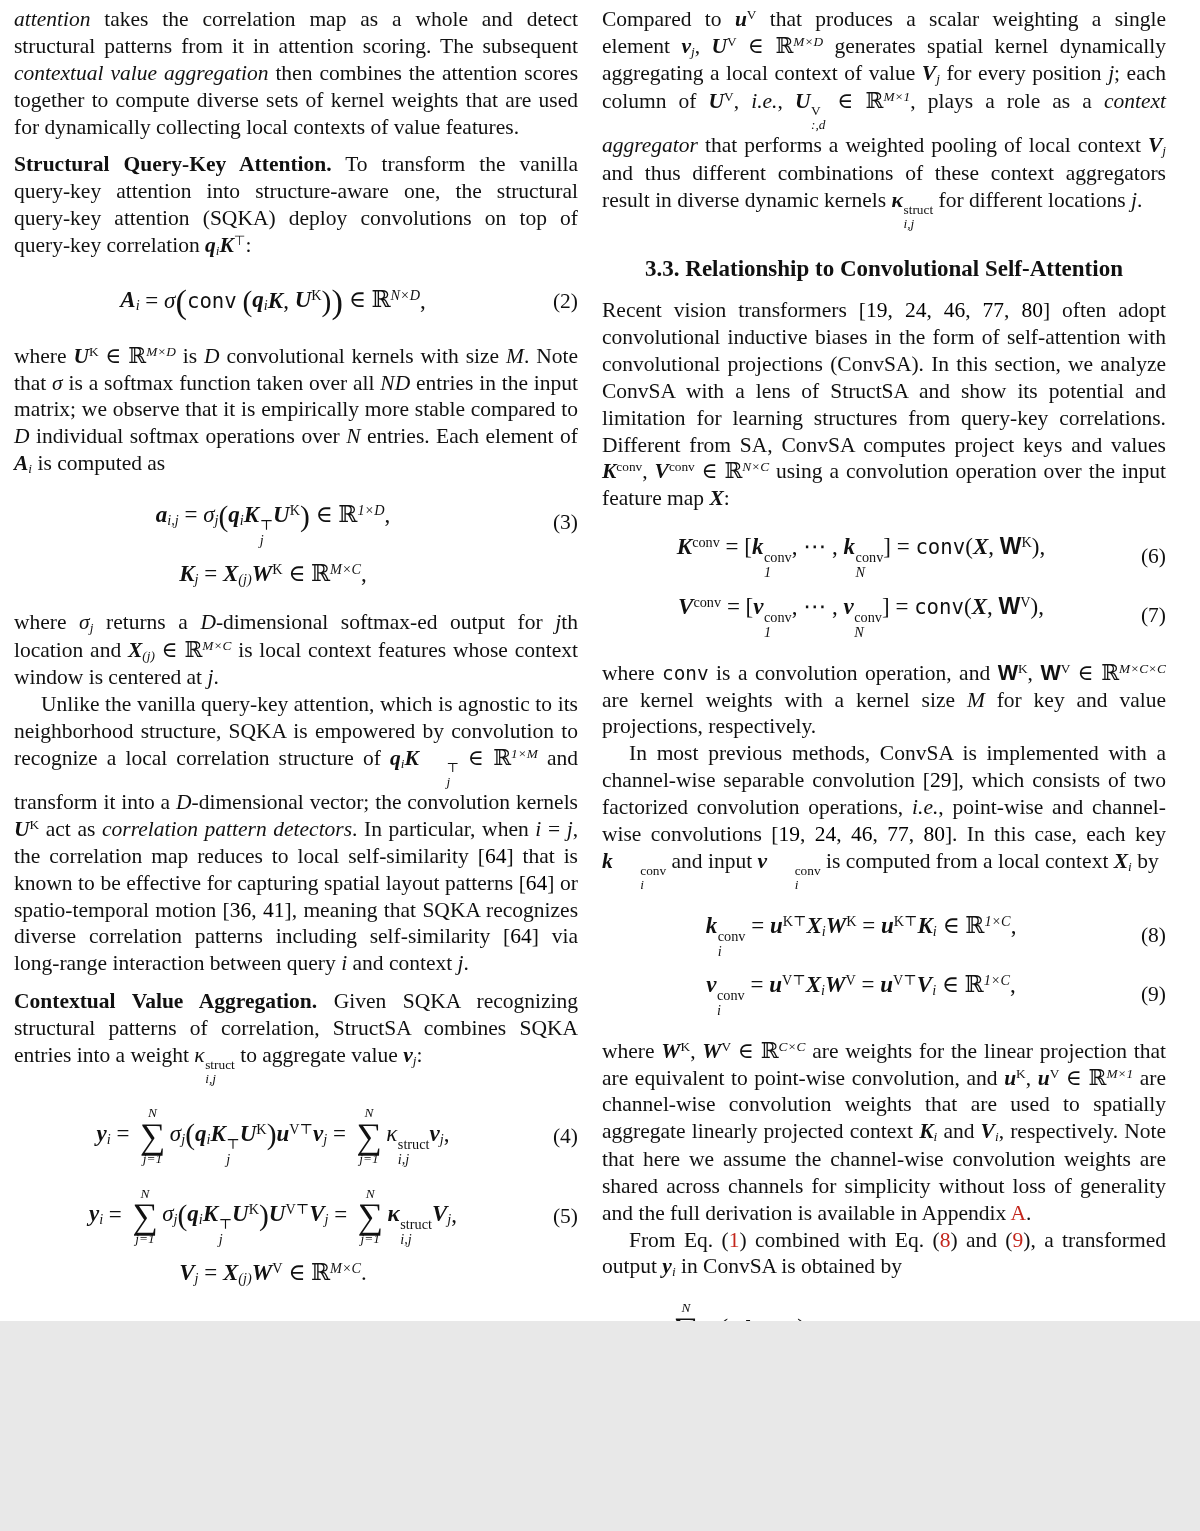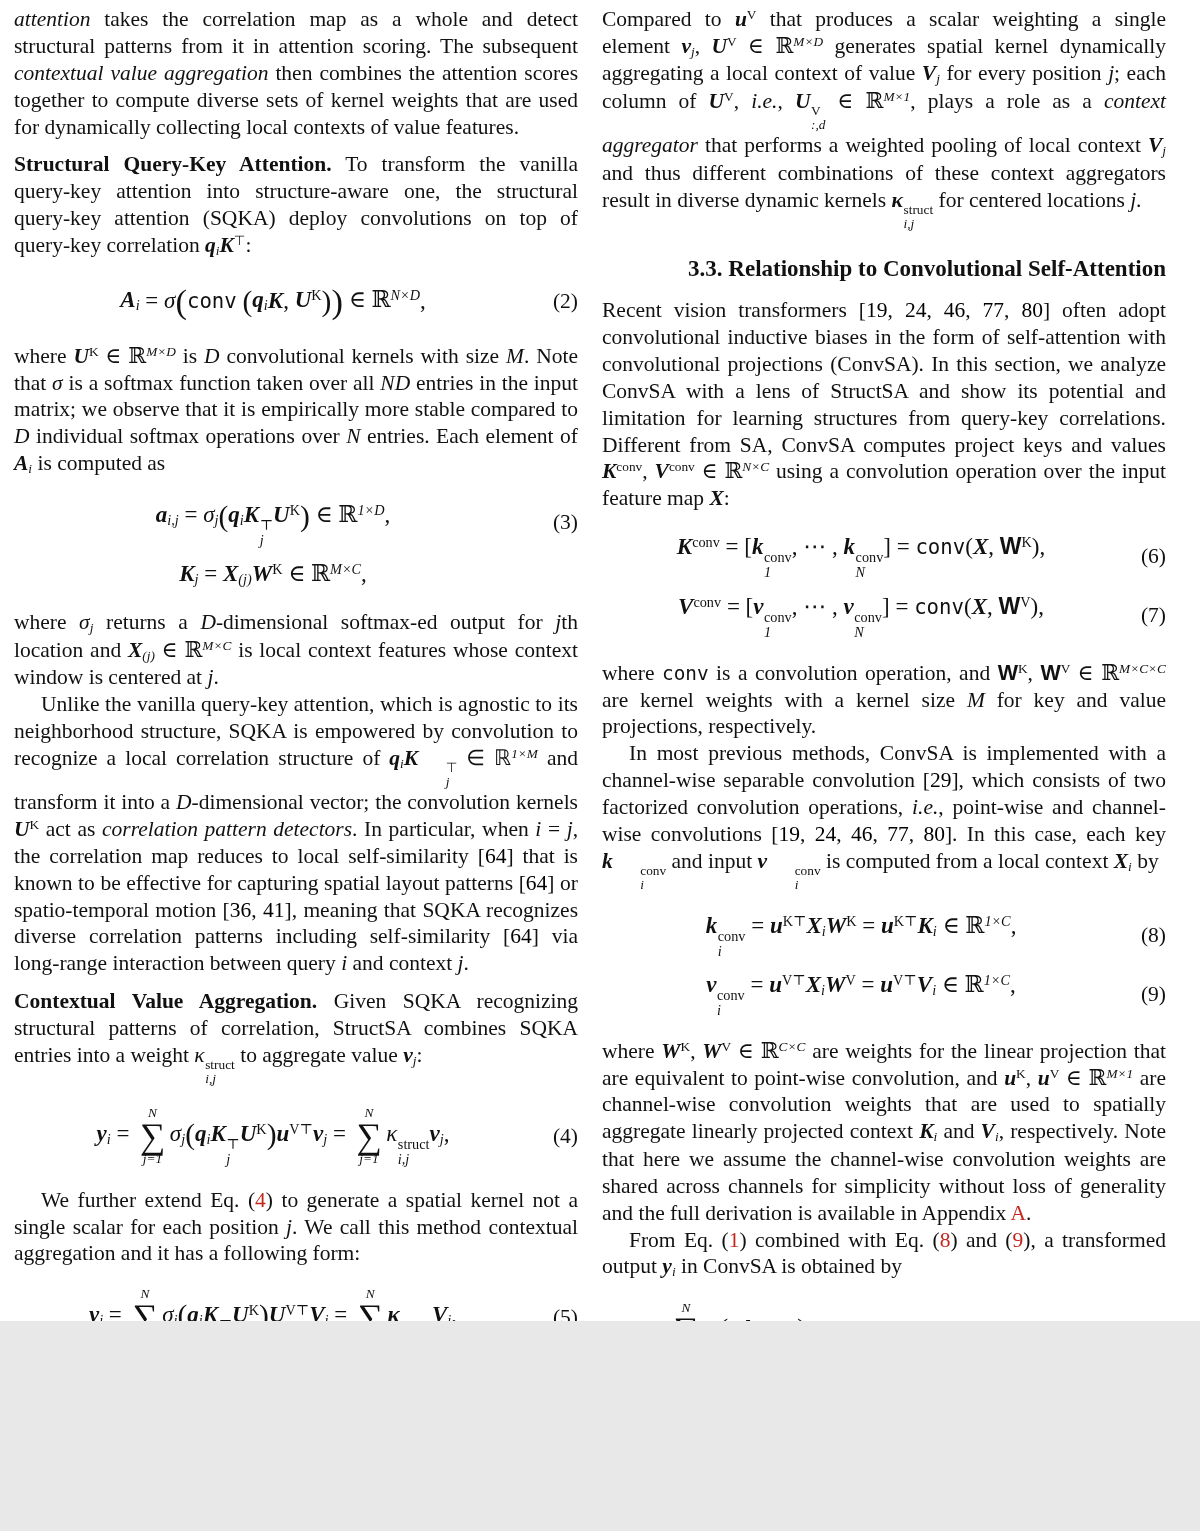--- a/index.html
+++ b/index.html
@@ -4,23 +4,23 @@
 <style>
   html,body{margin:0;padding:0;background:#e8e8e8;}
   .page{
     position:relative;width:1200px;height:1321px;background:#ffffff;
     padding:6px 14px;box-sizing:border-box;display:flex;gap:24px;overflow:hidden;
     font-family:"Liberation Serif","DejaVu Serif",serif;font-size:21.5px;line-height:1.25;
     color:#111;text-align:justify;
   }
   .col{flex:0 0 564px;width:564px;}
   .para{margin:0;}
-  .indent{text-indent:27px;font-family:Liberation Serif, serif;}
+  .indent{text-indent:27px;}
   .headpara{margin-top:11px;font-family:Liberation Serif, serif;}
-  h2.section{font-size:23px;font-weight:700;margin:24px 0 15px;text-align:right;line-height:1.18;}
+  h2.section{font-size:23px;font-weight:700;margin:24px 0 15px;text-align:center;line-height:1.18;}
   .eq{display:flex;flex-direction:column;gap:12px;margin:20px 0;font-size:23px;}
   .eqline{display:flex;align-items:center;}
   .eqmain{flex:1;text-align:center;}
   .eqline.l1 .eqmain{text-align:left;padding-left:28px;}
   .eqline.l2 .eqmain{text-align:left;padding-left:62px;}
   .eqnum{flex:0 0 46px;text-align:right;font-size:21.5px;}
   .rn{}
   .it{font-style:italic;}
   .bd{font-weight:700;}
   .mv{font-style:italic;font-weight:700;}
@@ -93,21 +93,20 @@
               <span class="suml">N</span>
               <span class="sumsig">∑</span>
               <span class="suml">j=1</span>
             </span><span class="sg"><span class="run mi">κ</span><span class="ss">
                 <span class="rn">struct</span>
                 <span class="mi">i,j</span>
               </span></span><span class="sg"><span class="run mv">v</span><span class="mi sub">j</span></span><span class="run rn">,</span></span>
           <span class="eqnum">(4)</span>
         </div>
       </div>
-      <p class="para indent"><span class="run rn">We further extend Eq. (</span><span class="run eqref">4</span><span class="run rn">) to generate a spatial kernel not a single scalar for each position </span><span class="run mi">j</span><span class="run rn">. We call this method contextual aggregation and it has a following form:</span></p>
       <div class="eq">
         <div class="eqline">
           <span class="eqmain"><span class="sg"><span class="run mv">y</span><span class="mi sub">i</span></span><span class="run rn"> = </span><span class="sum">
               <span class="suml">N</span>
               <span class="sumsig">∑</span>
               <span class="suml">j=1</span>
             </span><span class="sg"><span class="run mi">σ</span><span class="mi sub">j</span></span><span class="run p1">(</span><span class="sg"><span class="run mv">q</span><span class="mi sub">i</span></span><span class="sg"><span class="run mv">K</span><span class="ss">
                 <span class="rn">⊤</span>
                 <span class="mi">j</span>
               </span></span><span class="sg"><span class="run mv">U</span><span class="rn sup">K</span></span><span class="run p1">)</span><span class="sg"><span class="run mv">U</span><span class="rn sup">V⊤</span></span><span class="sg"><span class="run mv">V</span><span class="mi sub">j</span></span><span class="run rn"> = </span><span class="sum">
@@ -126,21 +125,21 @@
         </div>
       </div>
     </div>
   <div class="col" id="col-right">
       <p class="para"><span class="run rn">Compared to </span><span class="sg"><span class="run mv">u</span><span class="rn sup">V</span></span><span class="run rn"> that produces a scalar weighting a single element </span><span class="sg"><span class="run mv">v</span><span class="mi sub">j</span></span><span class="run rn">, </span><span class="sg"><span class="run mv">U</span><span class="rn sup">V</span></span><span class="sg"><span class="run rn"> ∈ ℝ</span><span class="mi sup">M×D</span></span><span class="run rn"> generates spatial kernel dynamically aggregating a local context of value </span><span class="sg"><span class="run mv">V</span><span class="mi sub">j</span></span><span class="run rn"> for every position </span><span class="run mi">j</span><span class="run rn">; each column of </span><span class="sg"><span class="run mv">U</span><span class="rn sup">V</span></span><span class="run rn">, </span><span class="run it">i.e.</span><span class="run rn">, </span><span class="sg"><span class="run mv">U</span><span class="ss">
             <span class="rn">V</span>
             <span class="mi">:,d</span>
           </span></span><span class="sg"><span class="run rn"> ∈ ℝ</span><span class="mi sup">M×1</span></span><span class="run rn">, plays a role as a </span><span class="run it">context aggregator</span><span class="run rn"> that performs a weighted pooling of local context </span><span class="sg"><span class="run mv">V</span><span class="mi sub">j</span></span><span class="run rn"> and thus different combinations of these context aggregators result in diverse dynamic kernels </span><span class="sg"><span class="run mv">κ</span><span class="ss">
             <span class="rn">struct</span>
             <span class="mi">i,j</span>
-          </span></span><span class="run rn"> for centered locations </span><span class="run mi">j</span><span class="run rn">.</span></p>
+          </span></span><span class="run rn"> for different locations </span><span class="run mi">j</span><span class="run rn">.</span></p>
       <h2 class="section">3.3. Relationship to Convolutional Self-Attention</h2>
       <p class="para"><span class="run rn">Recent vision transformers [</span><span class="run cite">19</span><span class="run rn">, </span><span class="run cite">24</span><span class="run rn">, </span><span class="run cite">46</span><span class="run rn">, </span><span class="run cite">77</span><span class="run rn">, </span><span class="run cite">80</span><span class="run rn">] often adopt convolutional inductive biases in the form of self-attention with convolutional projections (ConvSA). In this section, we analyze ConvSA with a lens of StructSA and show its potential and limitation for learning structures from query-key correlations. Different from SA, ConvSA computes project keys and values </span><span class="sg"><span class="run mv">K</span><span class="rn sup">conv</span></span><span class="run rn">, </span><span class="sg"><span class="run mv">V</span><span class="rn sup">conv</span></span><span class="sg"><span class="run rn"> ∈ ℝ</span><span class="mi sup">N×C</span></span><span class="run rn"> using a convolution operation over the input feature map </span><span class="run mv">X</span><span class="run rn">:</span></p>
       <div class="eq">
         <div class="eqline">
           <span class="eqmain"><span class="sg"><span class="run mv">K</span><span class="rn sup">conv</span></span><span class="run rn"> = [</span><span class="sg"><span class="run mv">k</span><span class="ss">
                 <span class="rn">conv</span>
                 <span class="mi">1</span>
               </span></span><span class="run rn">, ⋯ , </span><span class="sg"><span class="run mv">k</span><span class="ss">
                 <span class="rn">conv</span>
                 <span class="mi">N</span>

